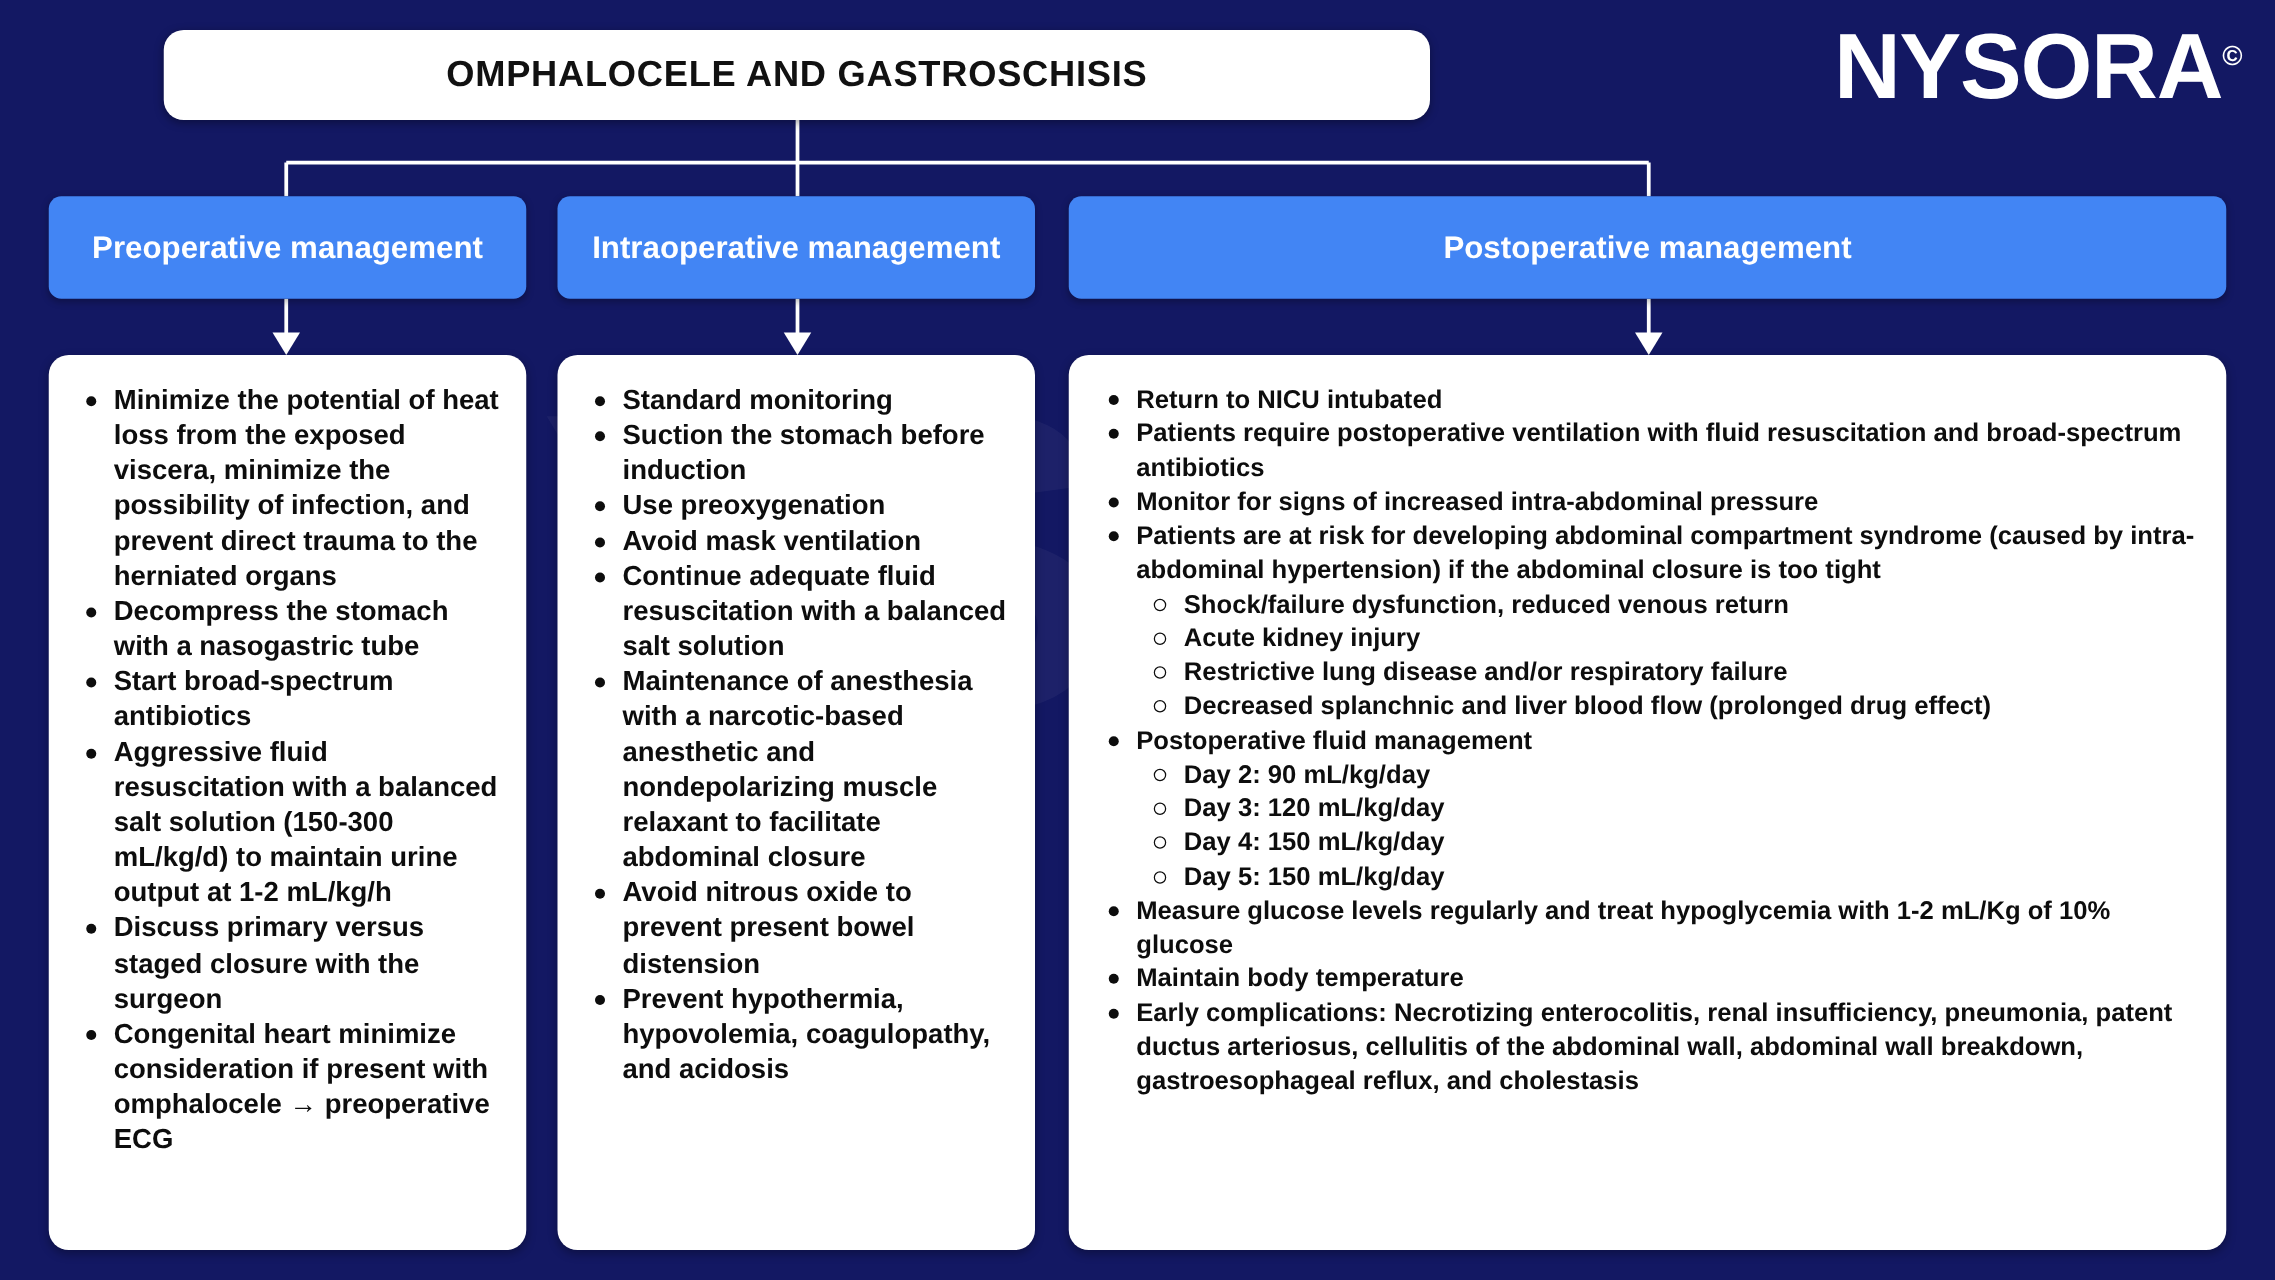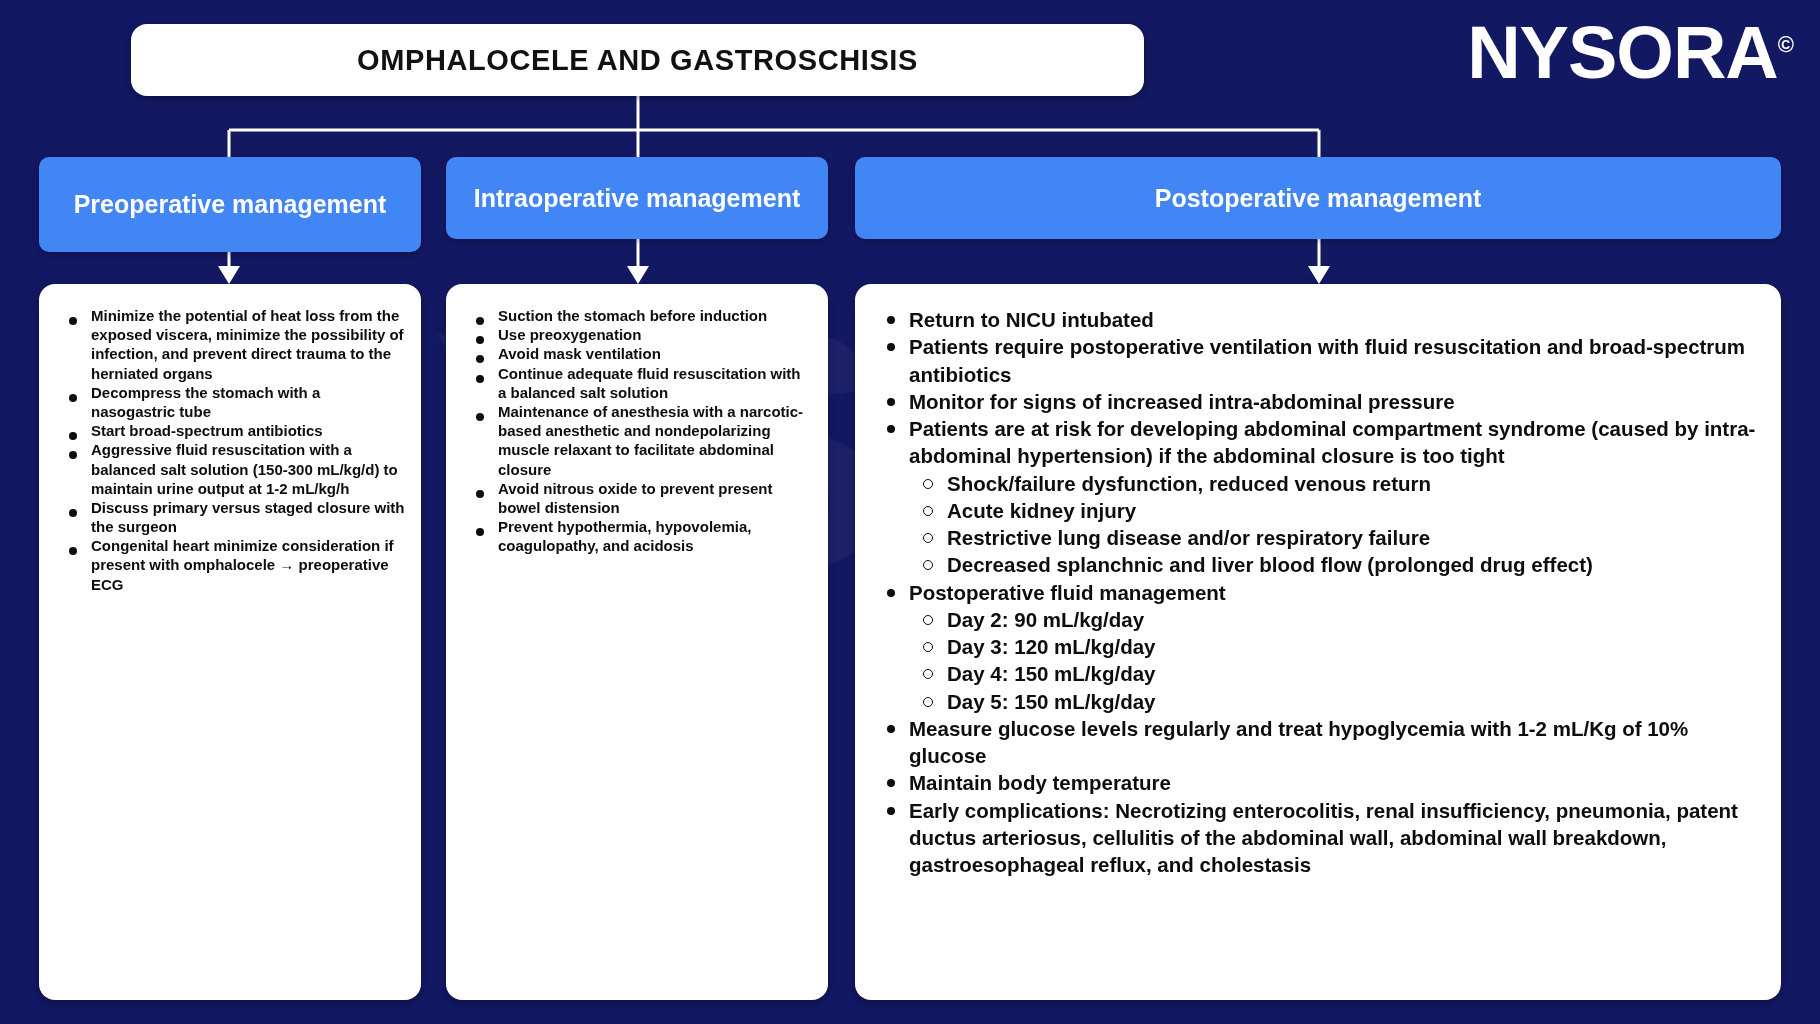--- a/index.html
+++ b/index.html
@@ -99,21 +99,21 @@
     color: #ffffff;
     font-family: "Liberation Sans", sans-serif;
     font-weight: bold;
     font-size: 25px;
     text-align: center;
     line-height: 1.45;
     padding: 0 10px;
     box-shadow: 0 2px 6px rgba(0,0,0,0.28);
     z-index: 3;
   }
-  #pill-pre  { left: 39px;  top: 157px; width: 382px; height: 95px; }
+  #pill-pre  { left: 39px;  top: 157px; width: 382px; height: 82px; }
   #pill-intra{ left: 446px; top: 157px; width: 382px; height: 82px; }
   #pill-post { left: 855px; top: 157px; width: 926px; height: 82px; }
 
   
   .card {
     position: absolute;
     background: #ffffff;
     border-radius: 16px;
     box-shadow: 0 3px 8px rgba(0,0,0,0.3);
     z-index: 3;
@@ -164,21 +164,21 @@
     position: absolute;
     left: 14px;
     width: 8px;
     height: 8px;
     border-radius: 50%;
     border: 1.6px solid #0d0d0d;
     background: transparent;
   }
 
   
-  .narrow ul.lvl1 > li { font-size: 15px; line-height: 1.28; margin-bottom: 0; }
+  .narrow ul.lvl1 > li { font-size: 22px; line-height: 1.28; margin-bottom: 0; }
   .narrow ul.lvl1 > li::before { top: 11px; }
 
   
   .wide ul.lvl1 { padding: 22px 18px 10px 18px; }
   .wide ul.lvl1 > li { font-size: 20.5px; line-height: 1.33; }
   .wide ul.lvl1 > li::before { top: 10px; }
   .wide ul.lvl2 > li { font-size: 20.5px; line-height: 1.33; }
   .wide ul.lvl2 > li::before { top: 9px; }
 </style>
 </head>
@@ -235,20 +235,23 @@
       </li>
       <li>
         <span class="txt">Congenital heart minimize consideration if present with omphalocele → preoperative ECG</span>
       </li>
     </ul>
 </div>
 
 <div class="card narrow" id="card-intra">
   <ul class="lvl1">
       <li>
+        <span class="txt">Standard monitoring</span>
+      </li>
+      <li>
         <span class="txt">Suction the stomach before induction</span>
       </li>
       <li>
         <span class="txt">Use preoxygenation</span>
       </li>
       <li>
         <span class="txt">Avoid mask ventilation</span>
       </li>
       <li>
         <span class="txt">Continue adequate fluid resuscitation with a balanced salt solution</span>

